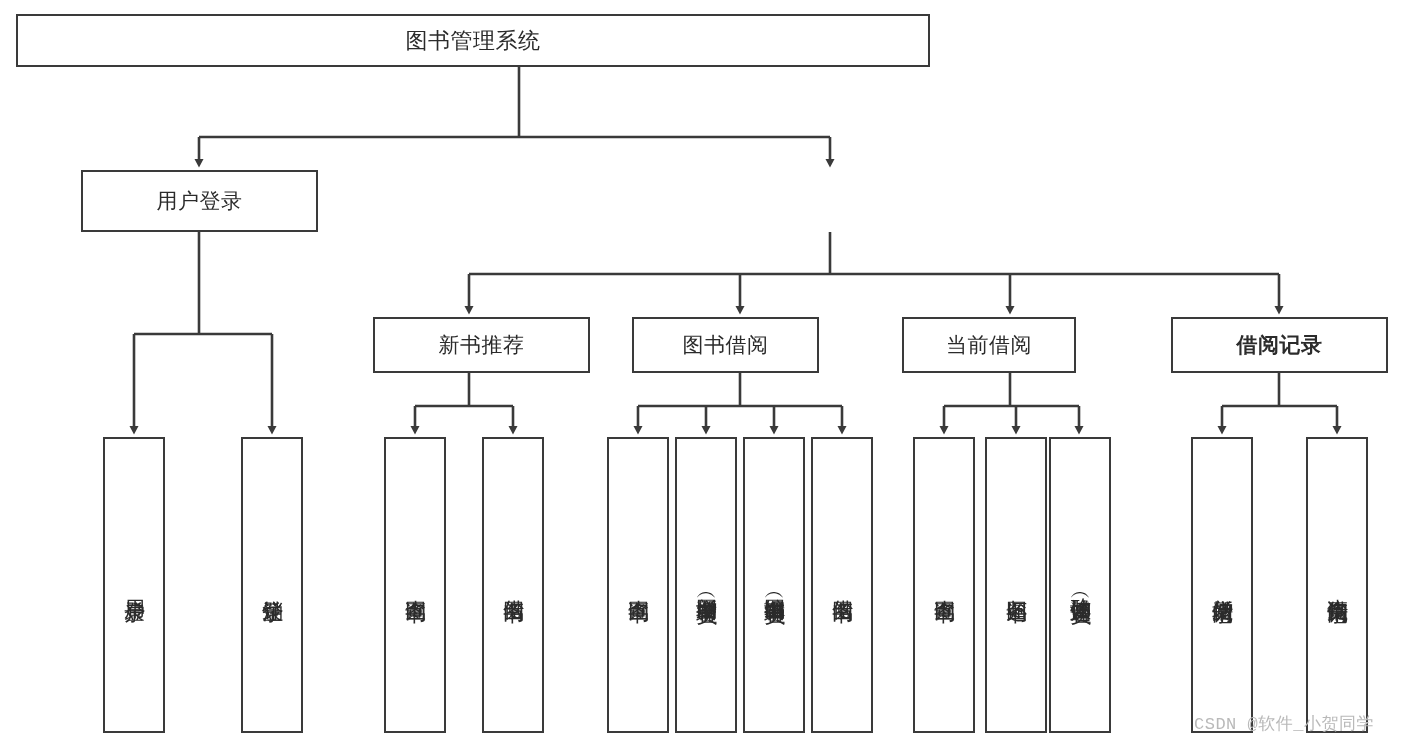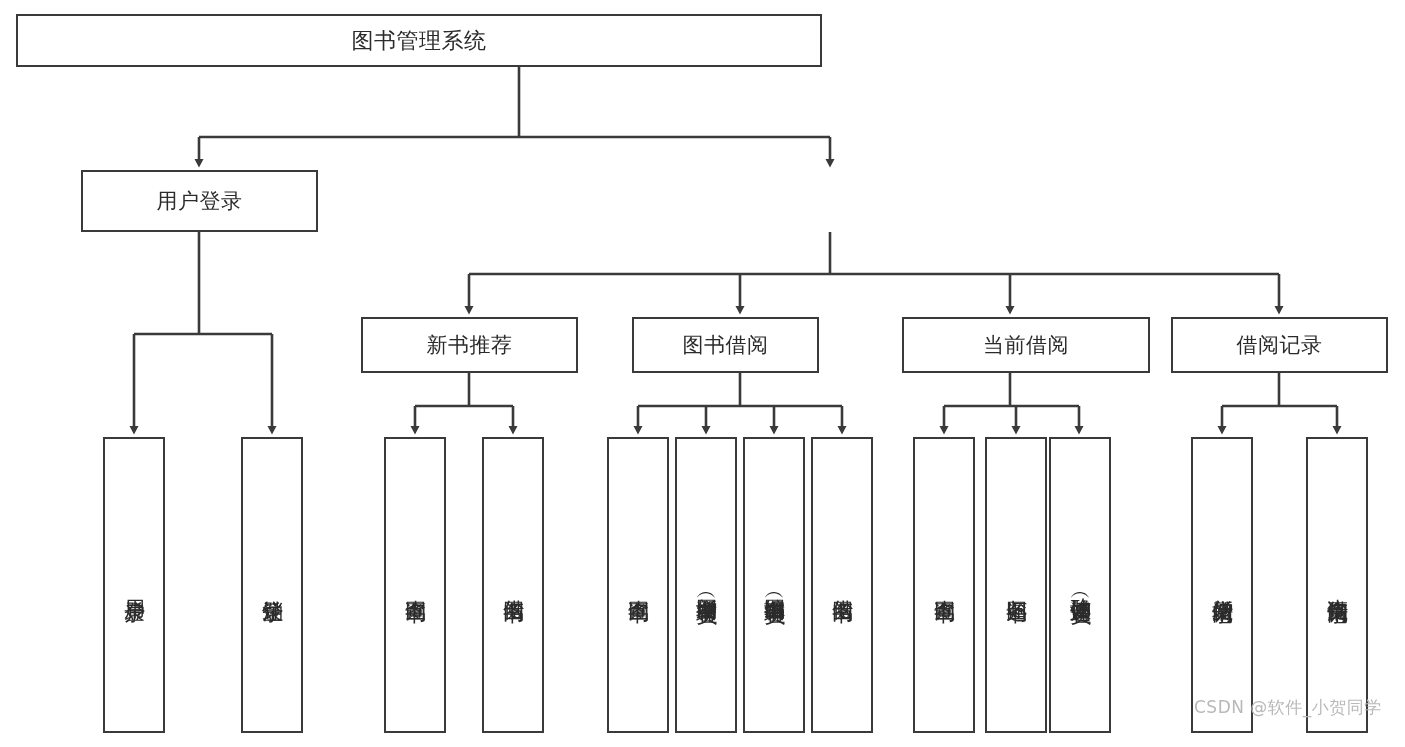--- a/index.html
+++ b/index.html
@@ -118,38 +118,38 @@
       <path d="M 1016 406 L 1016 430" marker-end="url(#arrow)"></path>
       <path d="M 1079 406 L 1079 430" marker-end="url(#arrow)"></path>
 
       <path d="M 1279 373 L 1279 406"></path>
       <path d="M 1222 406 L 1337 406"></path>
       <path d="M 1222 406 L 1222 430" marker-end="url(#arrow)"></path>
       <path d="M 1337 406 L 1337 430" marker-end="url(#arrow)"></path>
     </g>
   </svg>
 
-  <div class="node h root" style="left:16px; top:14px; width:806px; height:53px;">
+  <div class="node h root" style="left:16px; top:14px; width:914px; height:53px;">
     <div class="label">图书管理系统</div>
   </div>
 
   <div class="node h" style="left:81px; top:170px; width:237px; height:62px;">
     <div class="label">用户登录</div>
   </div>
 
-  <div class="node h" style="left:361px; top:317px; width:217px; height:56px;">
+  <div class="node h" style="left:373px; top:317px; width:217px; height:56px;">
     <div class="label">新书推荐</div>
   </div>
   <div class="node h" style="left:632px; top:317px; width:187px; height:56px;">
     <div class="label">图书借阅</div>
   </div>
-  <div class="node h" style="left:902px; top:317px; width:248px; height:56px;">
+  <div class="node h" style="left:902px; top:317px; width:174px; height:56px;">
     <div class="label">当前借阅</div>
   </div>
-  <div class="node h" style="left:1171px; top:317px; width:217px; height:56px;">
+  <div class="node h" style="left:1171px; top:317px; width:217px; height:56px;font-weight:bold;">
     <div class="label">借阅记录</div>
   </div>
 
   <div class="node v" style="left:103px; top:437px; width:62px; height:296px;">
     <div class="label">用户登录</div>
   </div>
   <div class="node v" style="left:241px; top:437px; width:62px; height:296px;">
     <div class="label">注销登录</div>
   </div>
 
@@ -183,15 +183,15 @@
     <div class="label">确认归还（管理员）</div>
   </div>
 
   <div class="node v" style="left:1191px; top:437px; width:62px; height:296px;">
     <div class="label">新增借阅记录</div>
   </div>
   <div class="node v" style="left:1306px; top:437px; width:62px; height:296px;">
     <div class="label">查询借阅记录</div>
   </div>
 
-  <div class="watermark" style="left:1194px; top:696px;">CSDN @软件_小贺同学</div>
+  <div class="watermark" style="left:1194px; top:712px;font-family:Liberation Mono, monospace;">CSDN @软件_小贺同学</div>
 
 </div>
 
 </body></html>

